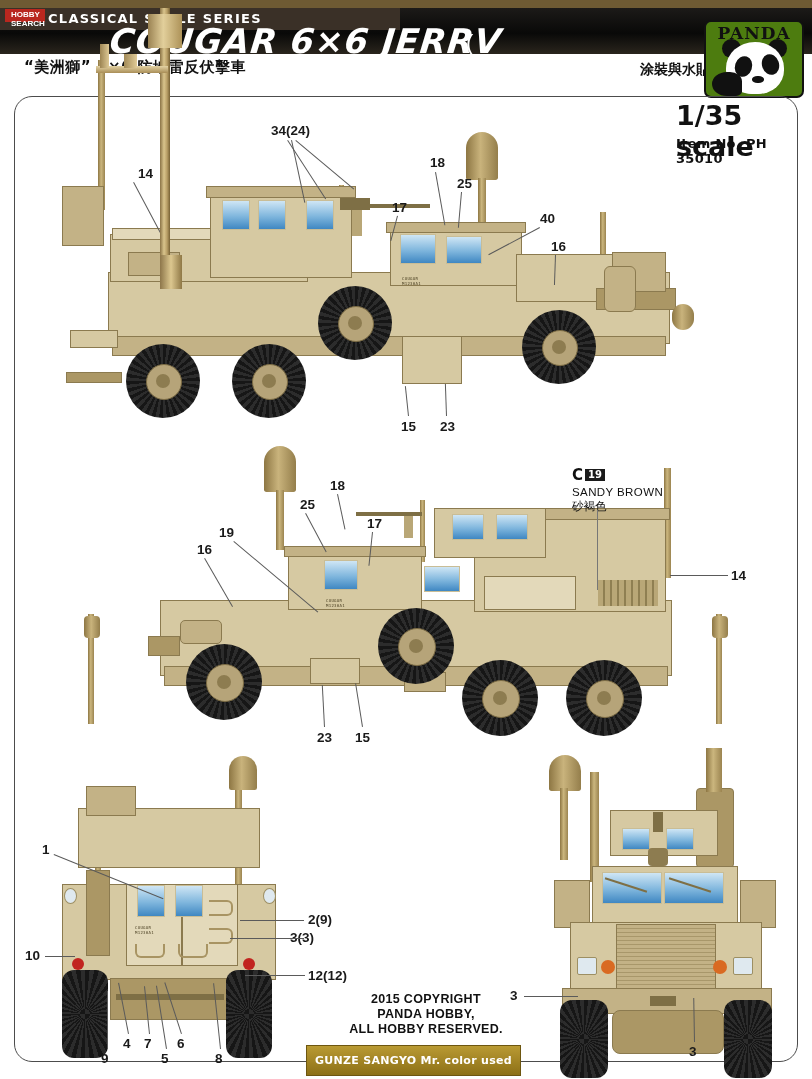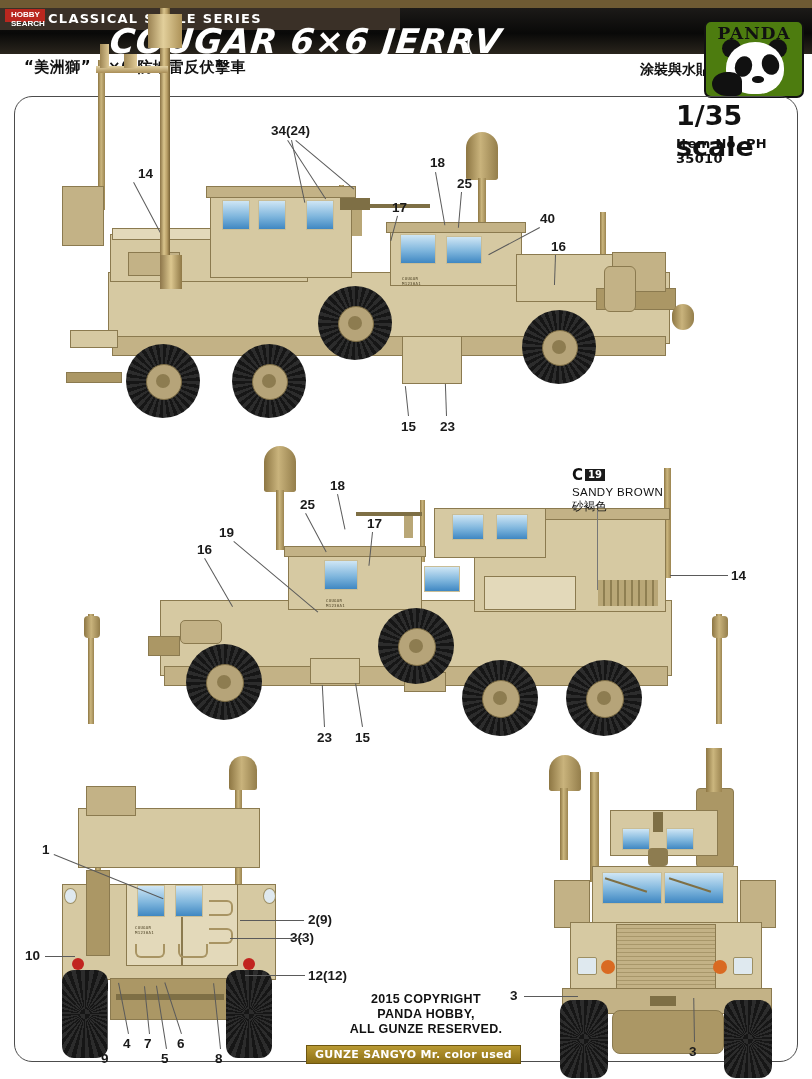--- a/index.html
+++ b/index.html
@@ -87,21 +87,21 @@
            font-family:"Liberation Sans",sans-serif;}
   .cc-cn{font-size:11.5px;margin-top:1px;font-family:"DejaVu Sans",sans-serif;}
   .cc-lead{position:absolute;left:597px;top:510px;width:1px;height:80px;background:#777;}
 
   
   .copy{position:absolute;left:336px;top:992px;width:180px;text-align:center;
         font-size:12.5px;font-weight:bold;line-height:15px;letter-spacing:.3px;
         font-family:"Liberation Sans",sans-serif;color:#111;}
   .gunze{position:absolute;left:306px;top:1045px;
          background:linear-gradient(180deg,#b99a33,#8d7017);
-         color:#fff;font-size:11px;font-weight:bold;padding:2px 8px;
+         color:#fff;font-size:11px;font-weight:bold;padding:8px 8px;
          letter-spacing:.3px;font-family:"DejaVu Sans",sans-serif;
          border:1px solid #6d5610;}
 
   
   .cl{position:absolute;font-size:13.5px;font-weight:bold;color:#1a1a1a;
       font-family:"Liberation Sans",sans-serif;white-space:nowrap;}
   .ln{position:absolute;background:#5a5a5a;transform-origin:0 0;height:1px;}
 
   
   .veh{position:absolute;}
@@ -425,15 +425,15 @@
 </div>
 
 <div class="cl" style="left:510px;top:988px;">3</div>
 <div class="ln" style="left:524px;top:996px;width:54px;"></div>
 <div class="cl" style="left:689px;top:1044px;">3</div>
 <div class="ln" style="left:694px;top:1042px;width:44px;transform:rotate(-91deg);"></div>
 
 <div class="copy">
   <div>2015 COPYRIGHT</div>
   <div>PANDA HOBBY,</div>
-  <div>ALL GUNZE RESERVED.</div>
+  <div>ALL HOBBY RESERVED.</div>
 </div>
 <div class="gunze">GUNZE SANGYO Mr. color used</div>
 
 </body></html>

